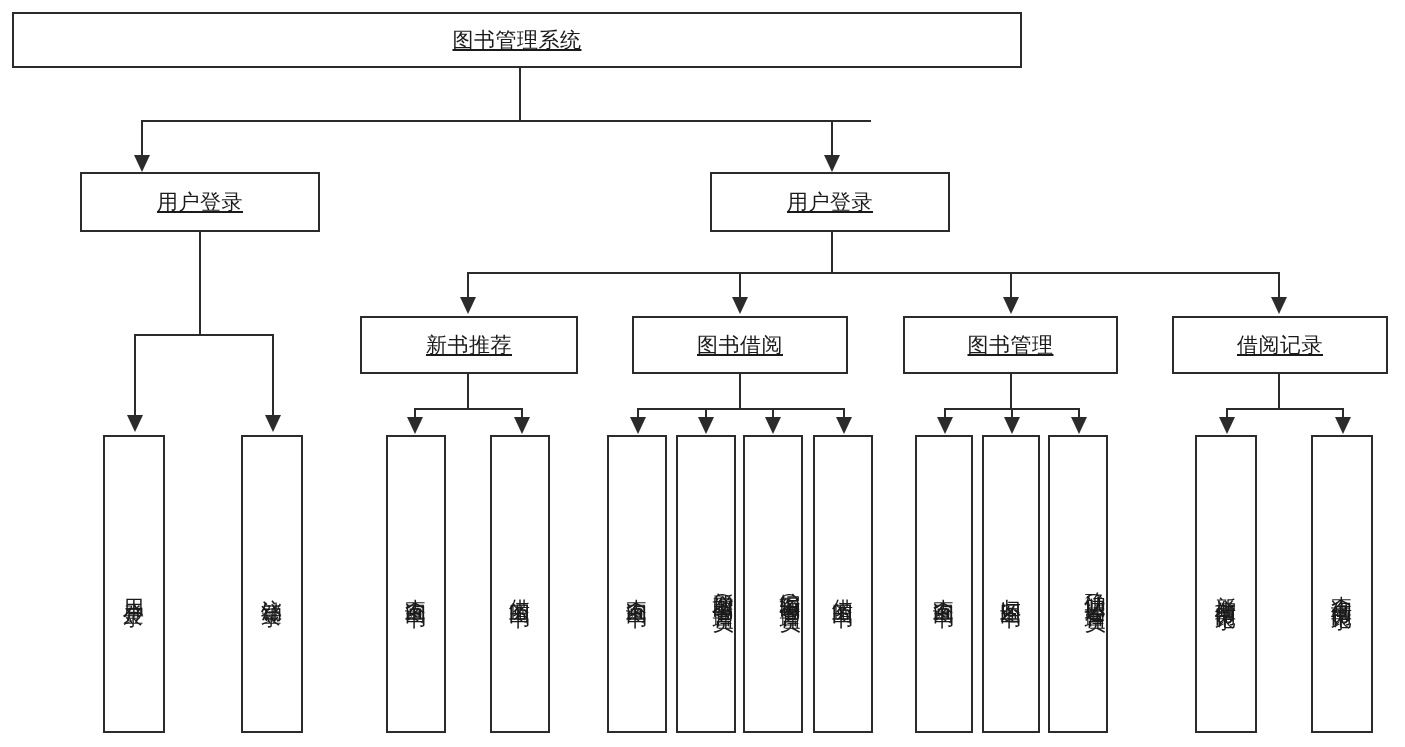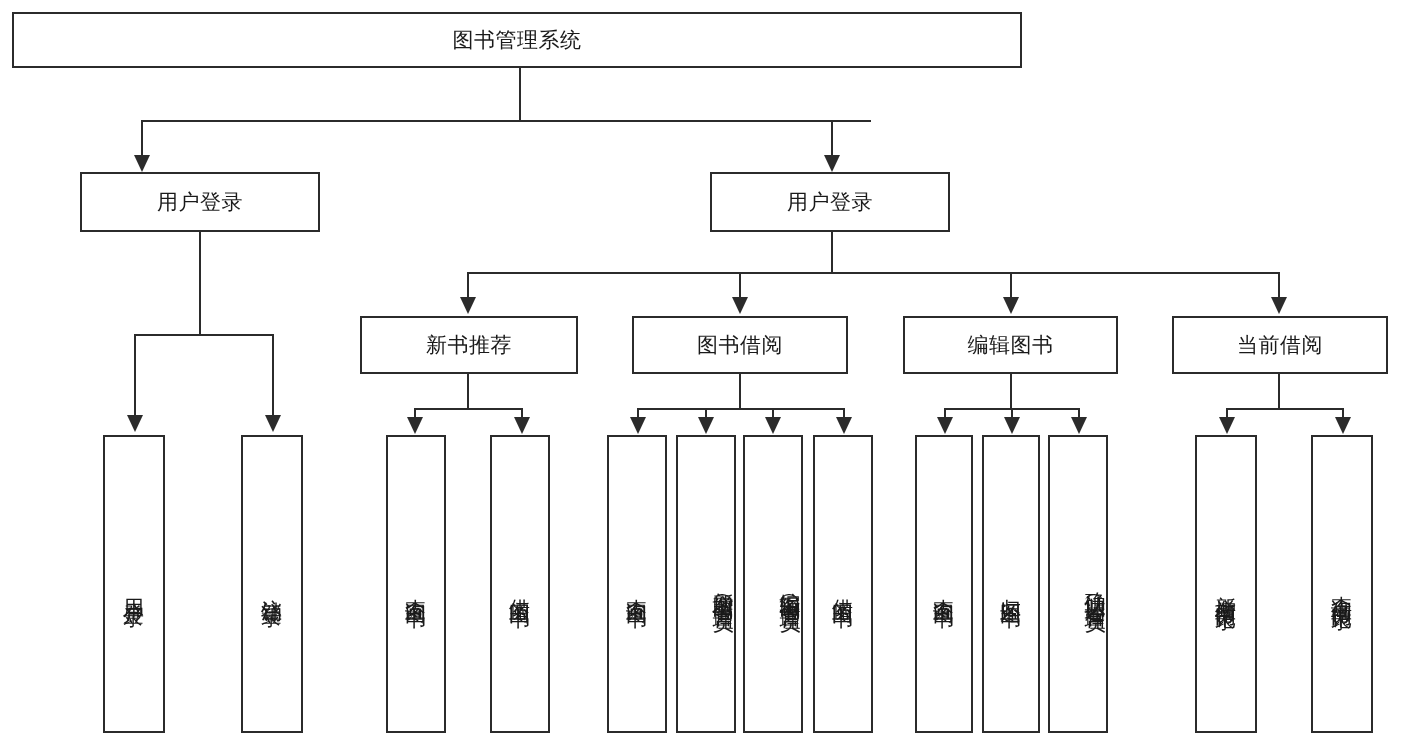--- a/index.html
+++ b/index.html
@@ -24,20 +24,21 @@
     background: #ffffff;
     display: flex;
     align-items: center;
     justify-content: center;
     color: #1a1a1a;
     text-align: center;
   }
   .node.horiz {
     font-size: 21px;
     letter-spacing: 0.5px;
+    text-decoration: underline;
   }
   .node.vert {
     writing-mode: vertical-rl;
     text-orientation: upright;
     font-size: 21px;
     letter-spacing: 3px;
     line-height: 1;
     padding-top: 8px;
     align-items: flex-start;
     justify-content: center;
@@ -117,24 +118,24 @@
   <div class="edge-v" style="left:1278px; top:272px; height:28px;"></div>
   <div class="arrow" style="left:1271px; top:297px;"></div>
 
   <div class="node horiz" style="left:360px; top:316px; width:218px; height:58px;text-align:center;">
     <span>新书推荐</span>
   </div>
   <div class="node horiz" style="left:632px; top:316px; width:216px; height:58px;justify-content:center;">
     <span>图书借阅</span>
   </div>
   <div class="node horiz" style="left:903px; top:316px; width:215px; height:58px;">
-    <span>编辑图书</span>
+    <span>图书管理</span>
   </div>
   <div class="node horiz" style="left:1172px; top:316px; width:216px; height:58px;">
-    <span>当前借阅</span>
+    <span>借阅记录</span>
   </div>
 
   <div class="edge-v" style="left:467px; top:374px; height:34px;"></div>
   <div class="edge-h" style="left:414px; top:408px; width:107px;"></div>
   <div class="edge-v" style="left:414px; top:408px; height:12px;"></div>
   <div class="arrow" style="left:407px; top:417px;"></div>
   <div class="edge-v" style="left:521px; top:408px; height:12px;"></div>
   <div class="arrow" style="left:514px; top:417px;"></div>
 
   <div class="edge-v" style="left:739px; top:374px; height:34px;"></div>

